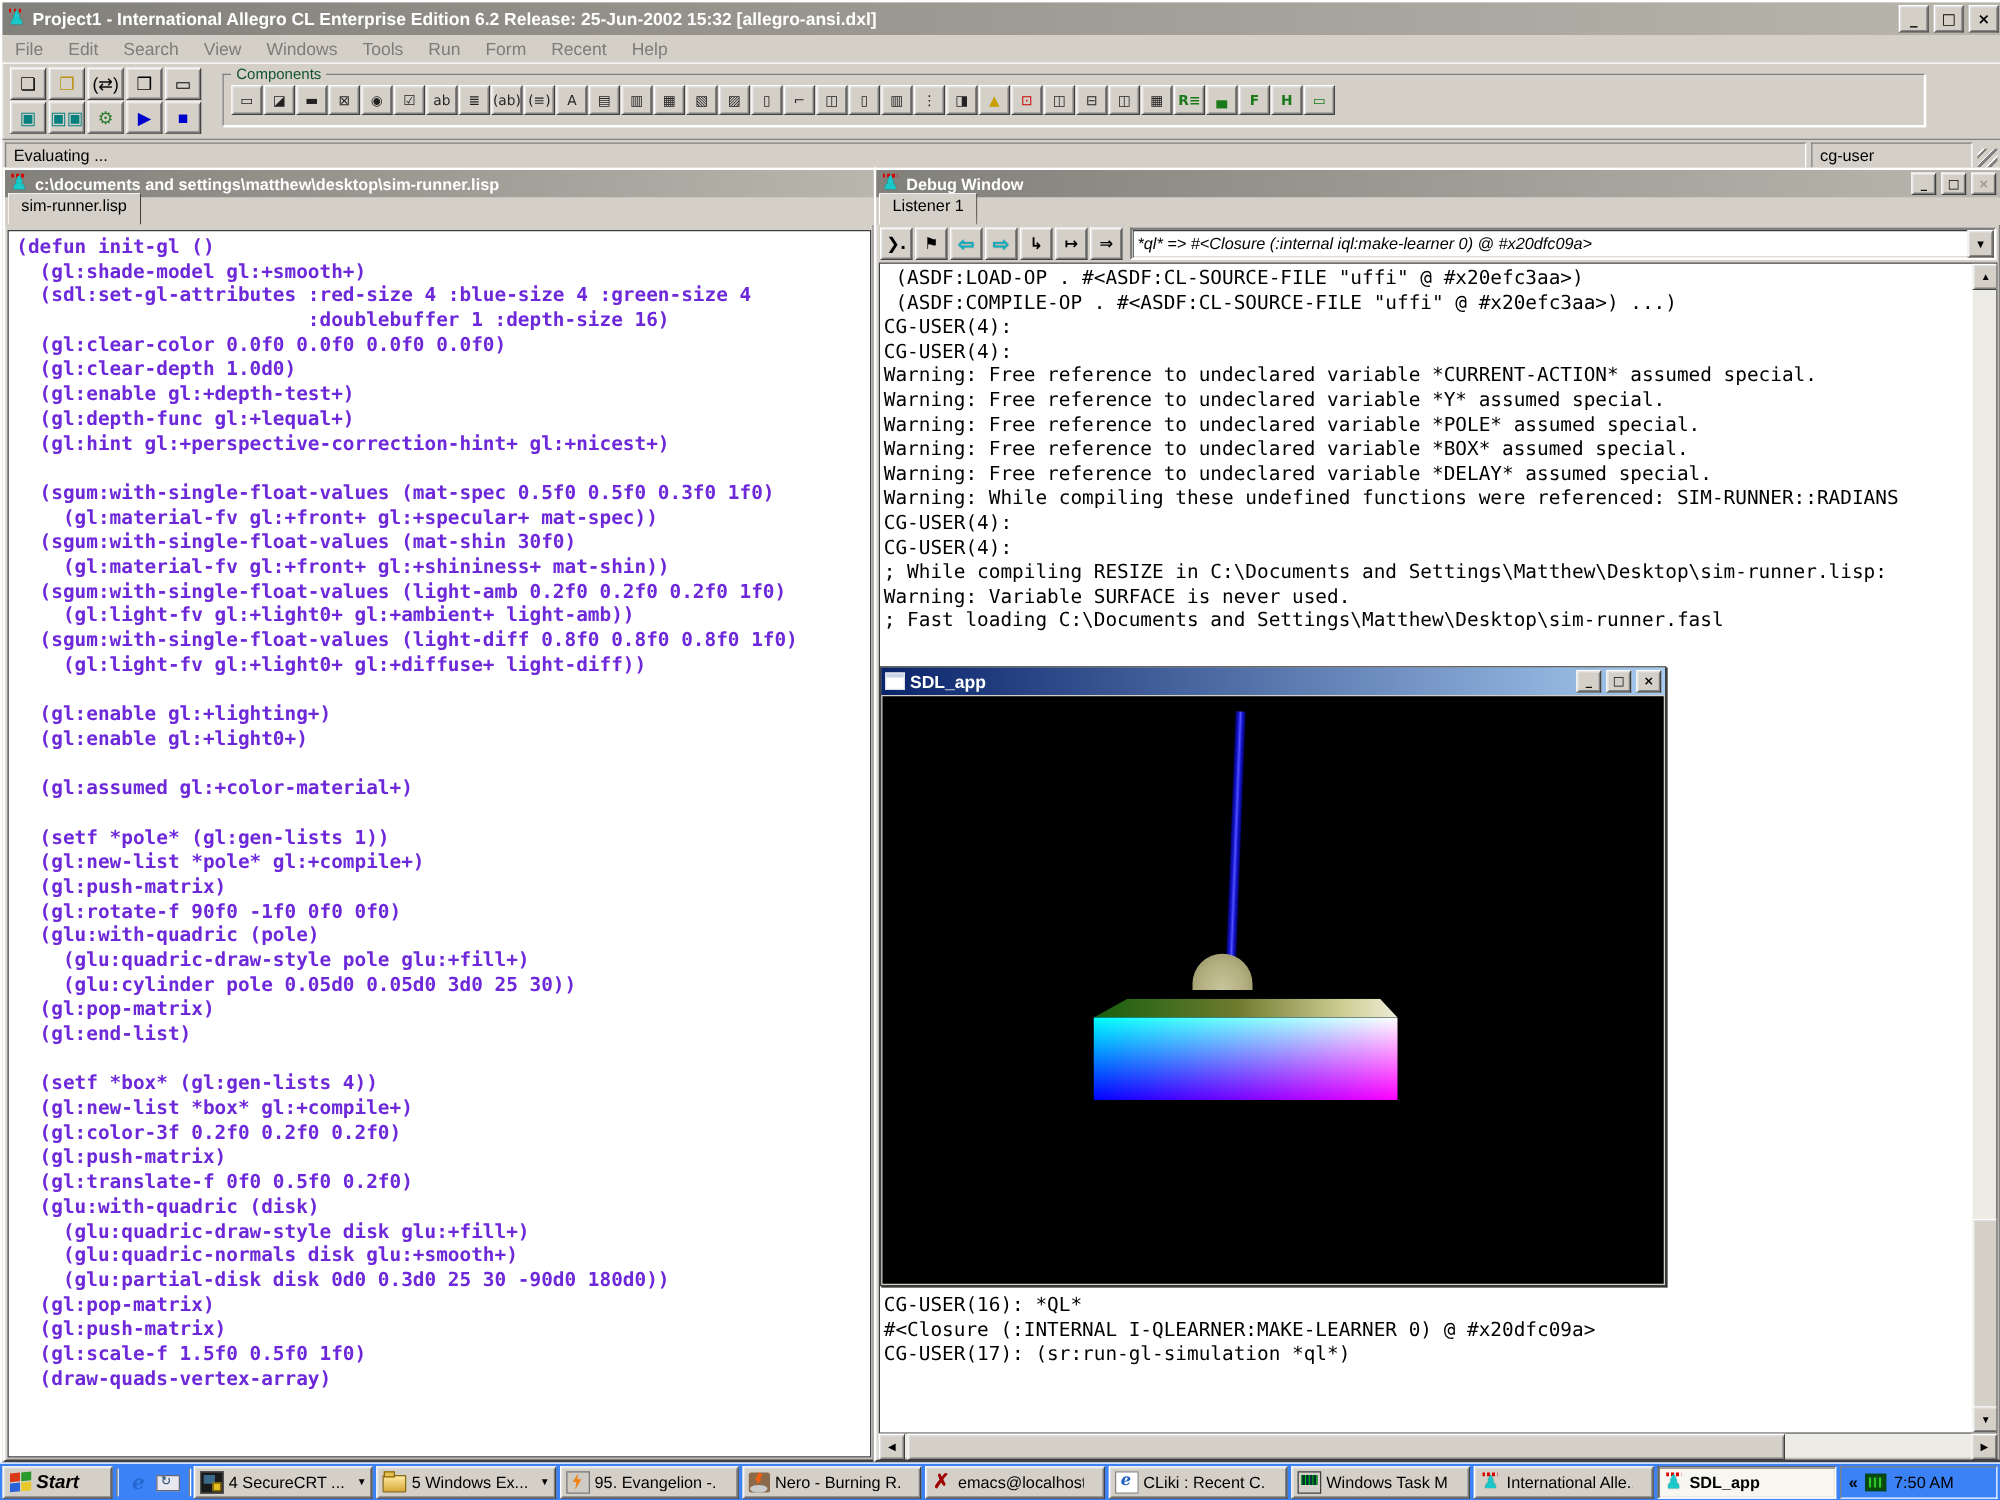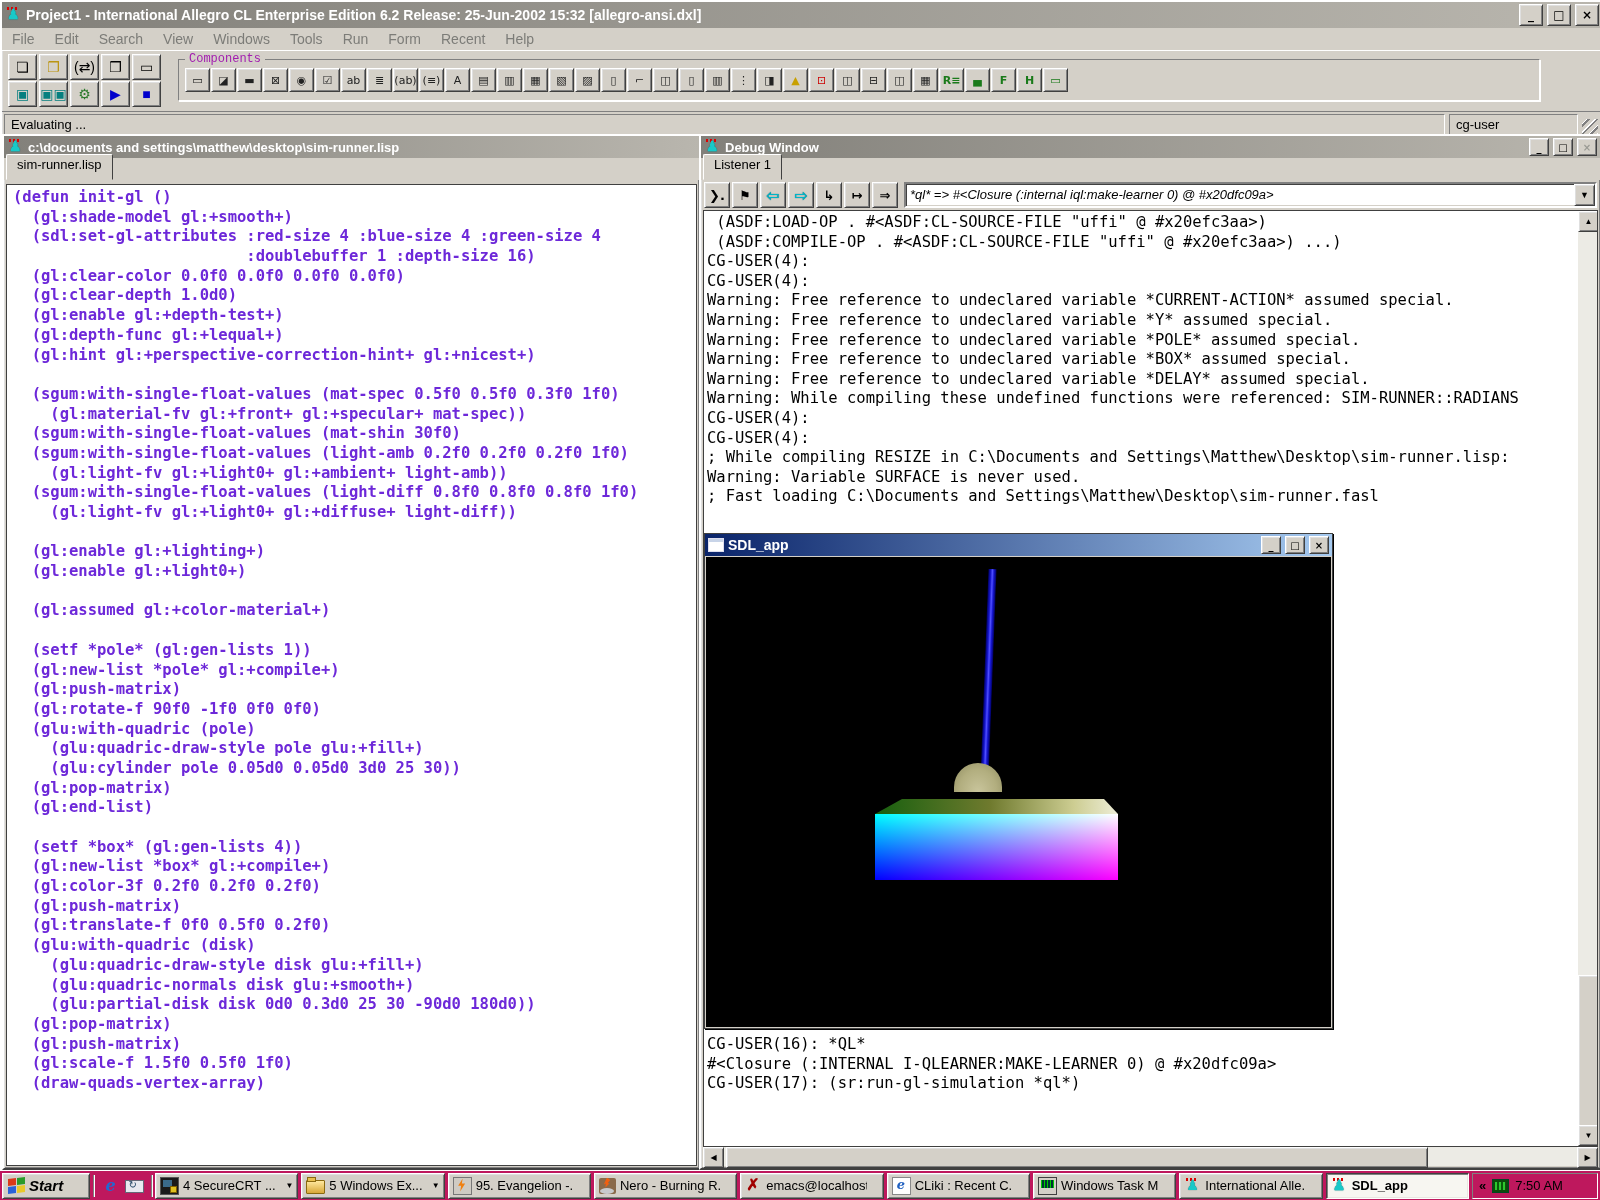--- a/index.html
+++ b/index.html
@@ -29,21 +29,21 @@
   .menu-item{padding:2px 10px;}
   .toolbar{height:58px;display:flex;align-items:flex-start;padding:1px 2px;
     border-top:1px solid #ffffff;border-bottom:1px solid #808080;}
   .tb-left{display:grid;grid-template-columns:repeat(5,30px);grid-auto-rows:26px;gap:1px;padding:2px 6px 0 4px;}
   .tb-btn{width:27px;height:24px;display:flex;align-items:center;justify-content:center;
     font-size:14px;background:#d4d0c8;}
   .tb-btn .g{pointer-events:none;}
   .g-teal{color:#067f7f;} .g-gold{color:#bb9512;} .g-blue{color:#0000cc;} .g-green{color:#2c7a2c;}
   fieldset.components{flex:1;margin:0 60px 0 10px;height:44px;border:1px solid;
     border-color:#808080 #fff #fff #808080;box-shadow:1px 1px 0 #fff;padding:1px 6px 2px 6px;}
-  fieldset.components legend{font-size:12px;color:#a21caf;padding:0 4px;font-family:Liberation Mono, monospace;}
+  fieldset.components legend{font-size:12px;color:#14532d;padding:0 4px;}
   .c-row{display:flex;align-items:center;gap:1px;margin-top:1px;}
   .c-icon{width:23px;height:22px;flex:none;display:flex;align-items:center;justify-content:center;
     font-size:11px;font-family:"DejaVu Sans",sans-serif;color:#222;background:#d4d0c8;}
   .c-yellow{color:#c8a000;} .c-red{color:#cc0000;} .c-green{color:#1a7a1a;font-weight:bold;}
   .statusbar{height:26px;display:flex;align-items:center;gap:4px;padding:2px 2px;}
   .status-left{flex:1;height:20px;font-size:13px;padding:2px 6px;color:#000;}
   .status-right{width:115px;height:20px;font-size:13px;padding:2px 6px;color:#000;}
   .grip{width:16px;height:16px;margin-right:2px;
     background:repeating-linear-gradient(135deg,transparent 0 3px,#fff 3px 4px,#808080 4px 6px);}
   .mdi{position:absolute;left:2px;top:132px;right:2px;bottom:4px;background:#828282;}
@@ -101,21 +101,21 @@
   .gl-box{position:absolute;left:153px;top:241px;width:262px;height:84px;}
   .box-top{position:absolute;left:0;top:0;width:262px;height:17px;
     clip-path:polygon(43px 1px,245px 1px,259px 16px,16px 16px);
     background:linear-gradient(90deg,#0a5c0a,#6f7a2e 50%,#cdcd92 82%,#efefdc);}
   .box-front{position:absolute;left:16px;top:16px;width:243px;height:66px;
     background-color:#0000ff;
     background-image:linear-gradient(to right,#000,#f00),linear-gradient(to bottom,#0f0,#000);
     background-blend-mode:screen;}
 
   
-  .taskbar{position:absolute;left:0;top:1170px;width:1600px;height:30px;background:#be185d;
+  .taskbar{position:absolute;left:0;top:1170px;width:1600px;height:30px;background:#3b82f6;
     border-top:1px solid #fff;display:flex;align-items:center;gap:3px;padding:0 2px;box-sizing:border-box;}
   .start-btn{width:76px;height:24px;display:flex;align-items:center;gap:4px;padding:0 5px;
     font-weight:bold;font-size:15px;font-style:italic;}
   .win-flag{width:17px;height:15px;flex:none;transform:skewY(-6deg);
     background-image:linear-gradient(#d93a1a,#d93a1a),linear-gradient(#2a9a2a,#2a9a2a),
       linear-gradient(#2a62d9,#2a62d9),linear-gradient(#e8c82a,#e8c82a);
     background-size:47% 47%;background-repeat:no-repeat;
     background-position:0 0,100% 0,0 100%,100% 100%;}
   .ql{display:flex;gap:3px;padding:0 4px;}
   .ql-icon{width:20px;height:20px;display:flex;align-items:center;justify-content:center;}
@@ -290,20 +290,21 @@
         <div class="code-line">                         :doublebuffer 1 :depth-size 16)</div>
         <div class="code-line">  (gl:clear-color 0.0f0 0.0f0 0.0f0 0.0f0)</div>
         <div class="code-line">  (gl:clear-depth 1.0d0)</div>
         <div class="code-line">  (gl:enable gl:+depth-test+)</div>
         <div class="code-line">  (gl:depth-func gl:+lequal+)</div>
         <div class="code-line">  (gl:hint gl:+perspective-correction-hint+ gl:+nicest+)</div>
         <div class="code-line"></div>
         <div class="code-line">  (sgum:with-single-float-values (mat-spec 0.5f0 0.5f0 0.3f0 1f0)</div>
         <div class="code-line">    (gl:material-fv gl:+front+ gl:+specular+ mat-spec))</div>
         <div class="code-line">  (sgum:with-single-float-values (mat-shin 30f0)</div>
+        <div class="code-line">    (gl:material-fv gl:+front+ gl:+shininess+ mat-shin))</div>
         <div class="code-line">  (sgum:with-single-float-values (light-amb 0.2f0 0.2f0 0.2f0 1f0)</div>
         <div class="code-line">    (gl:light-fv gl:+light0+ gl:+ambient+ light-amb))</div>
         <div class="code-line">  (sgum:with-single-float-values (light-diff 0.8f0 0.8f0 0.8f0 1f0)</div>
         <div class="code-line">    (gl:light-fv gl:+light0+ gl:+diffuse+ light-diff))</div>
         <div class="code-line"></div>
         <div class="code-line">  (gl:enable gl:+lighting+)</div>
         <div class="code-line">  (gl:enable gl:+light0+)</div>
         <div class="code-line"></div>
         <div class="code-line">  (gl:assumed gl:+color-material+)</div>
         <div class="code-line"></div>

